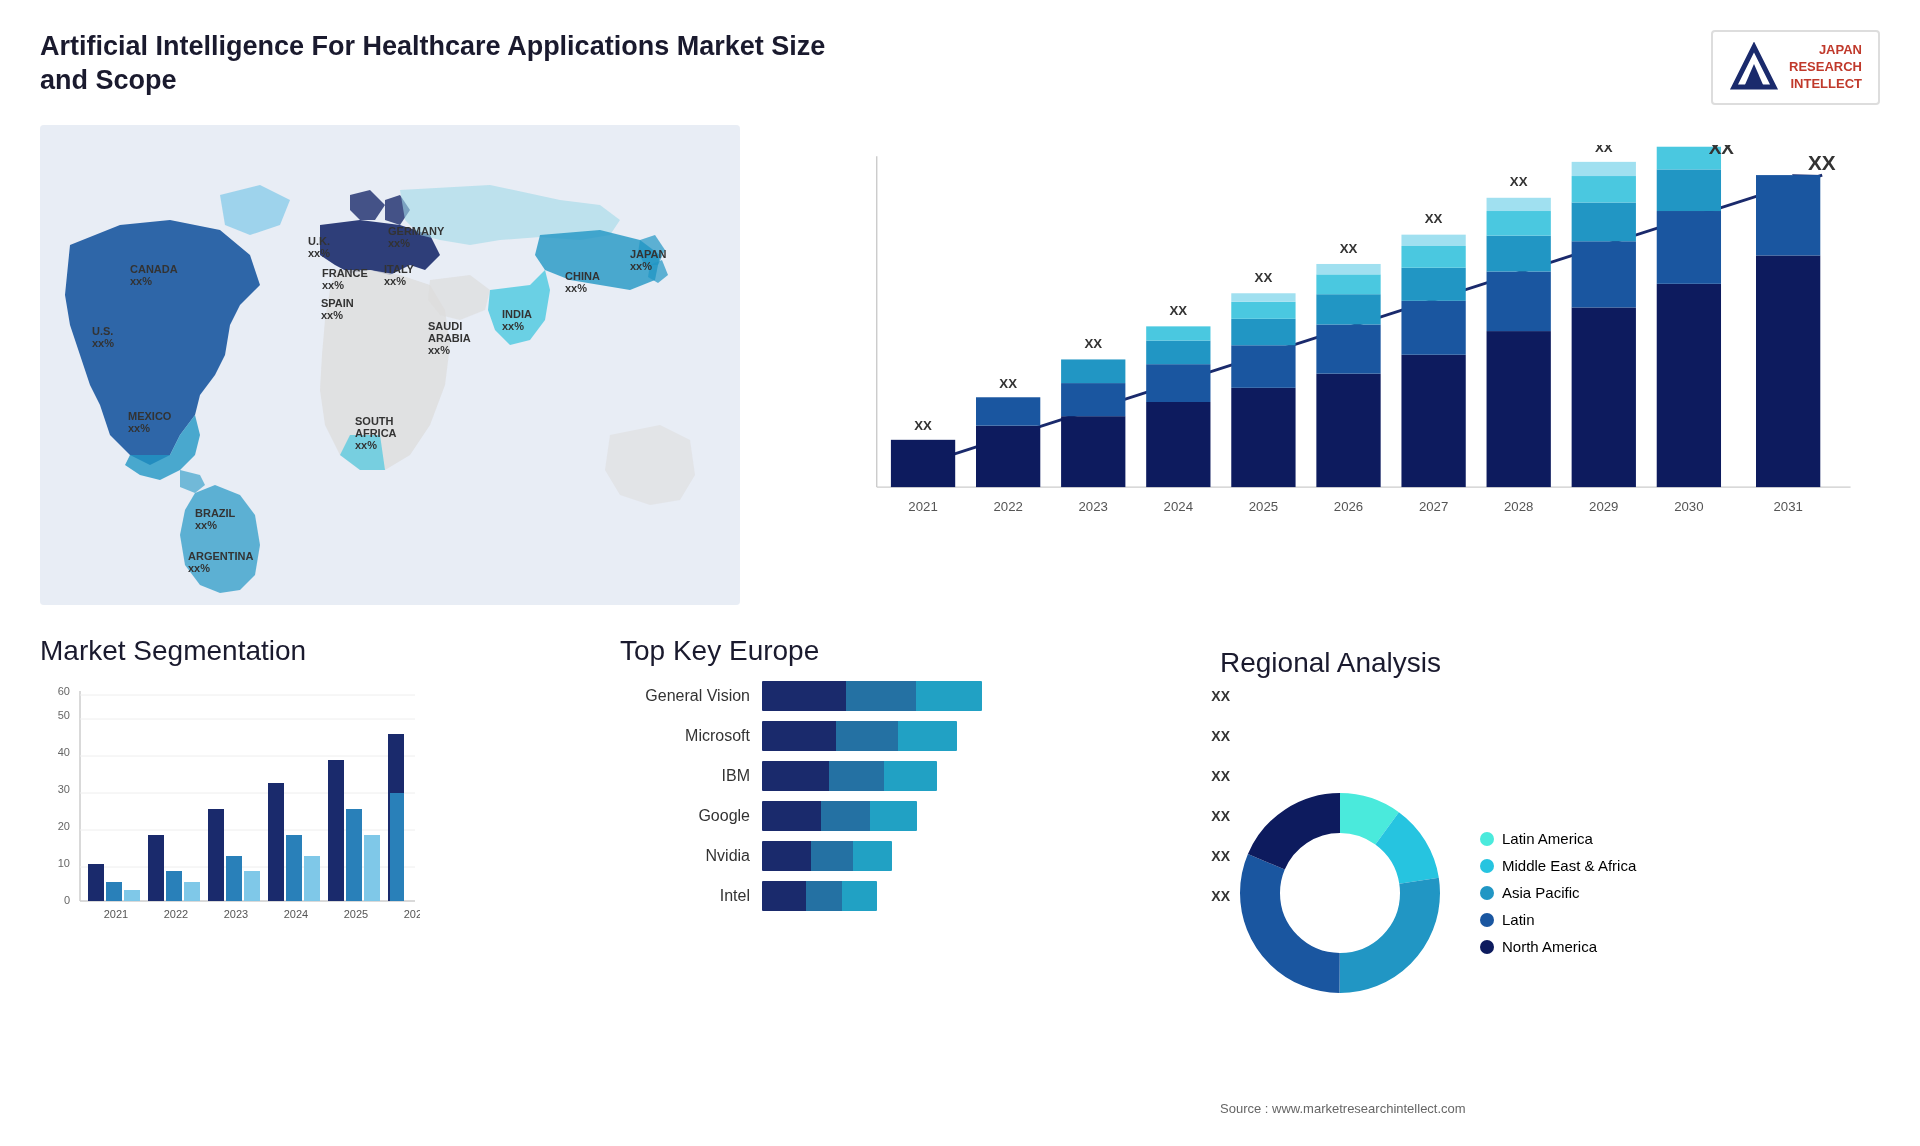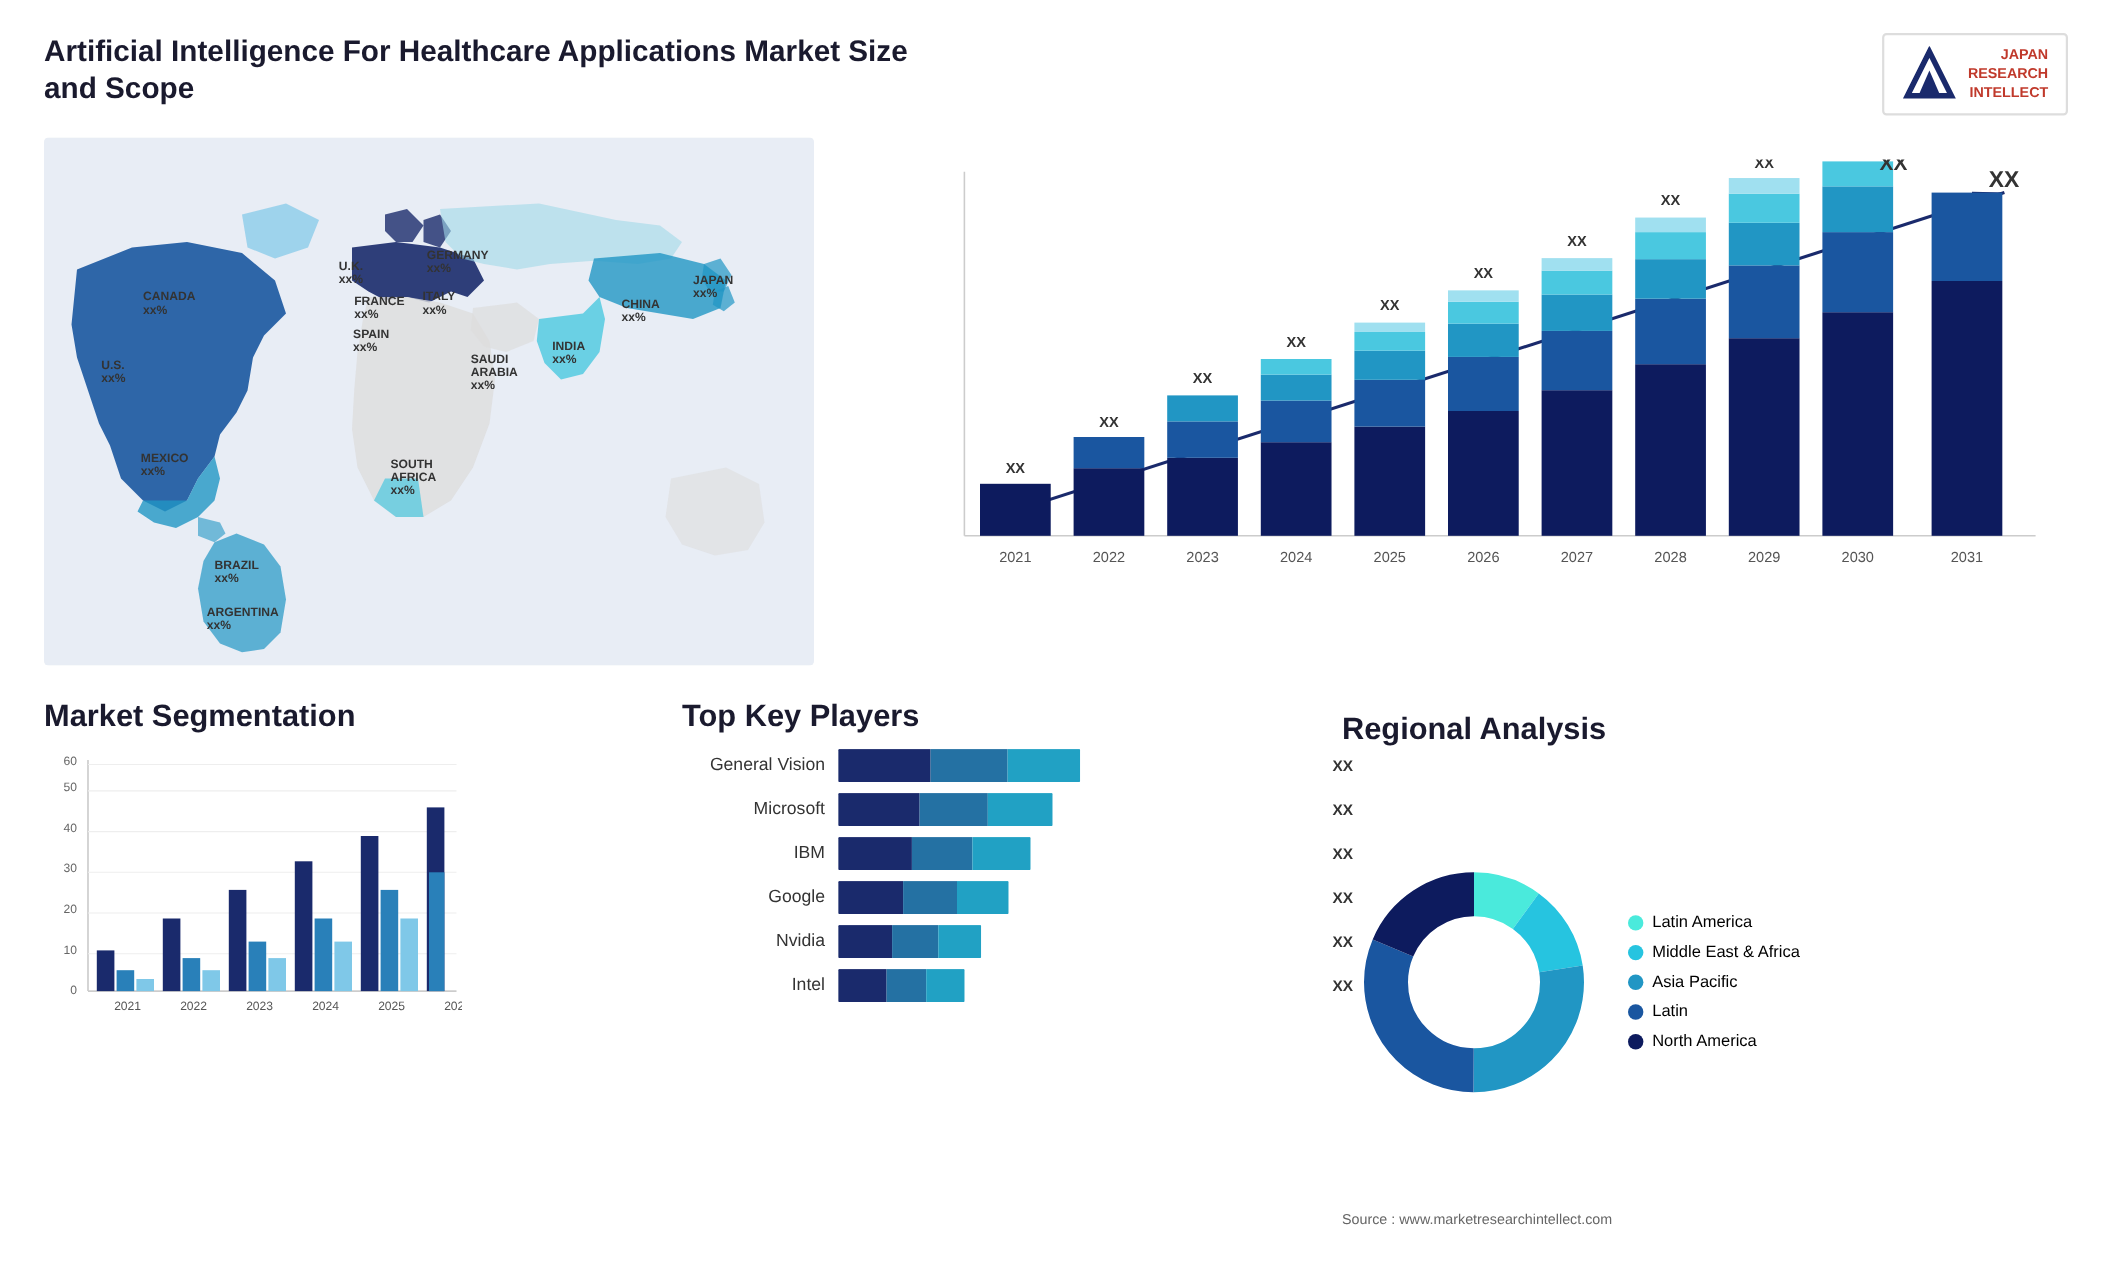--- a/index.html
+++ b/index.html
@@ -102,21 +102,21 @@
       flex-direction: column;
     }
     .regional-section {
       flex: 1;
       display: flex;
       flex-direction: column;
       margin-top: 12px;
     }
     .section-title {
       font-size: 28px;
-      font-weight: 700;
+      font-weight: 400;
       color: #1a1a2e;
       margin-bottom: 14px;
     }
 
     
     .seg-chart-area {
       display: flex;
       gap: 20px;
       flex: 1;
     }
@@ -518,21 +518,21 @@
             <rect x="350" y="112" width="14" height="108" fill="#2980b9"></rect>
             <rect x="350" y="139" width="0" height="0"></rect>
           </svg>
           
         </div>
 
       </div>
     </div>
 
     <div class="players-section">
-      <div class="section-title">Top Key Players</div>
+      <div class="section-title">Top Key Europe</div>
       <div class="players-list" id="players-list">
           <div class="player-row">
             <div class="player-name">General Vision</div>
             <div class="player-bar-wrap">
               <div class="player-bar" style="width: 220px;">
                 <div class="player-bar-seg1" style="width: 84px;"></div>
                 <div class="player-bar-seg2" style="width: 70px;"></div>
                 <div class="player-bar-seg3" style="width: 66px;"></div>
               </div>
               <span class="player-bar-label">XX</span>

